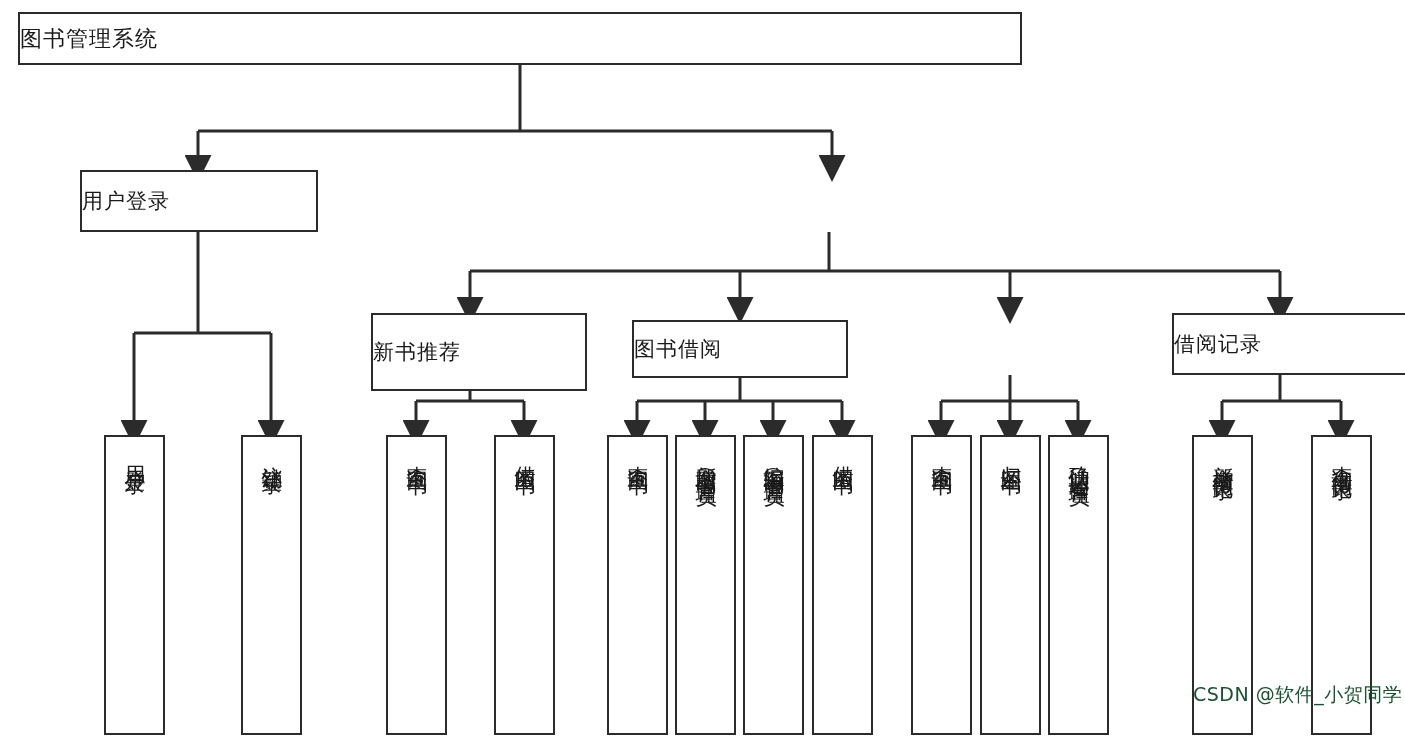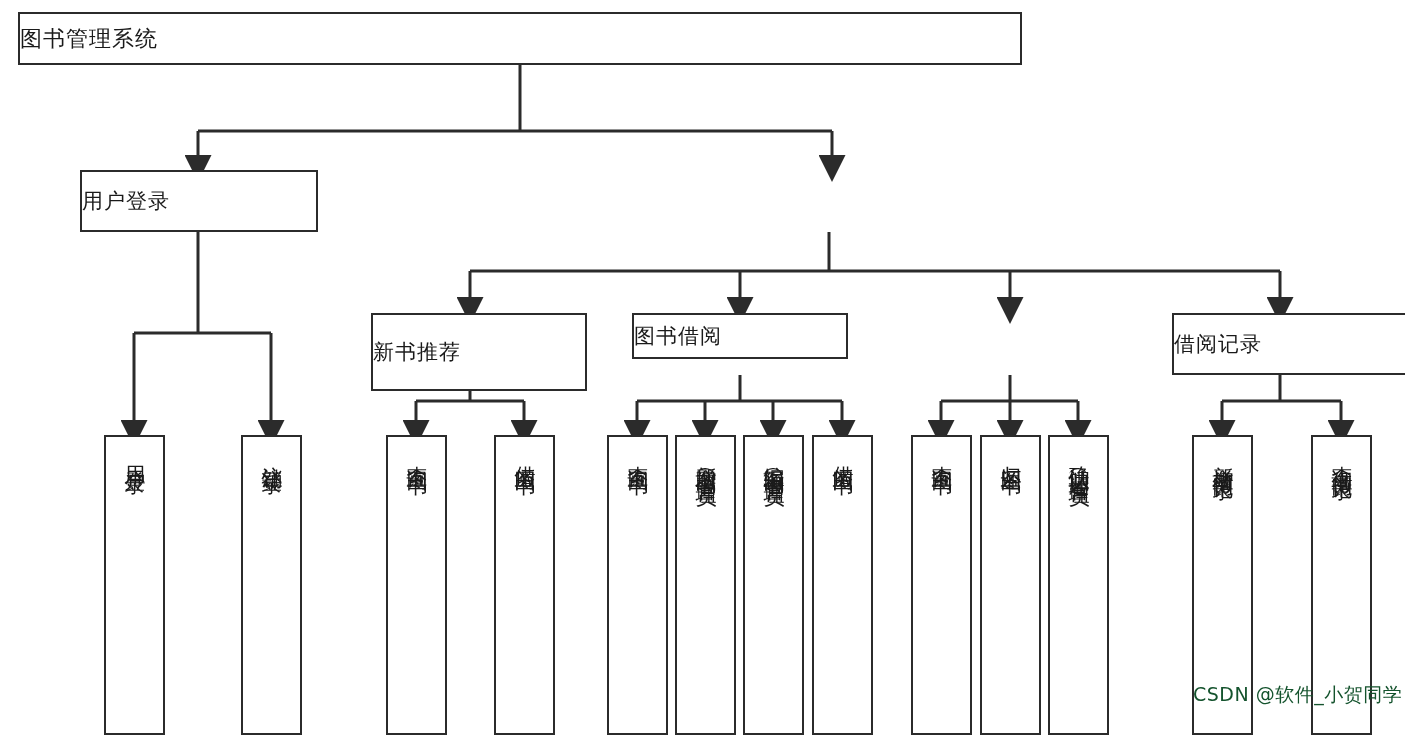--- a/index.html
+++ b/index.html
@@ -130,21 +130,21 @@
     <span class="label">图书管理系统</span>
   </div>
 
   <div class="node horiz" style="left:80px; top:170px; width:238px; height:62px;">
     <span class="label">用户登录</span>
   </div>
 
   <div class="node horiz" style="left:362px; top:313px; width:216px; height:78px;margin-left:9px;">
     <span class="label">新书推荐</span>
   </div>
-  <div class="node horiz" style="left:632px; top:313px; width:216px; height:46px;">
+  <div class="node horiz" style="left:632px; top:320px; width:216px; height:58px;">
     <span class="label">图书借阅</span>
   </div>
   <div class="node horiz" style="left:1172px; top:313px; width:237px; height:62px;">
     <span class="label">借阅记录</span>
   </div>
 
   <div class="node vert" style="left:104px; top:435px; width:61px; height:300px;">
     <span class="label">用户登录</span>
   </div>
   <div class="node vert" style="left:241px; top:435px; width:61px; height:300px;">

